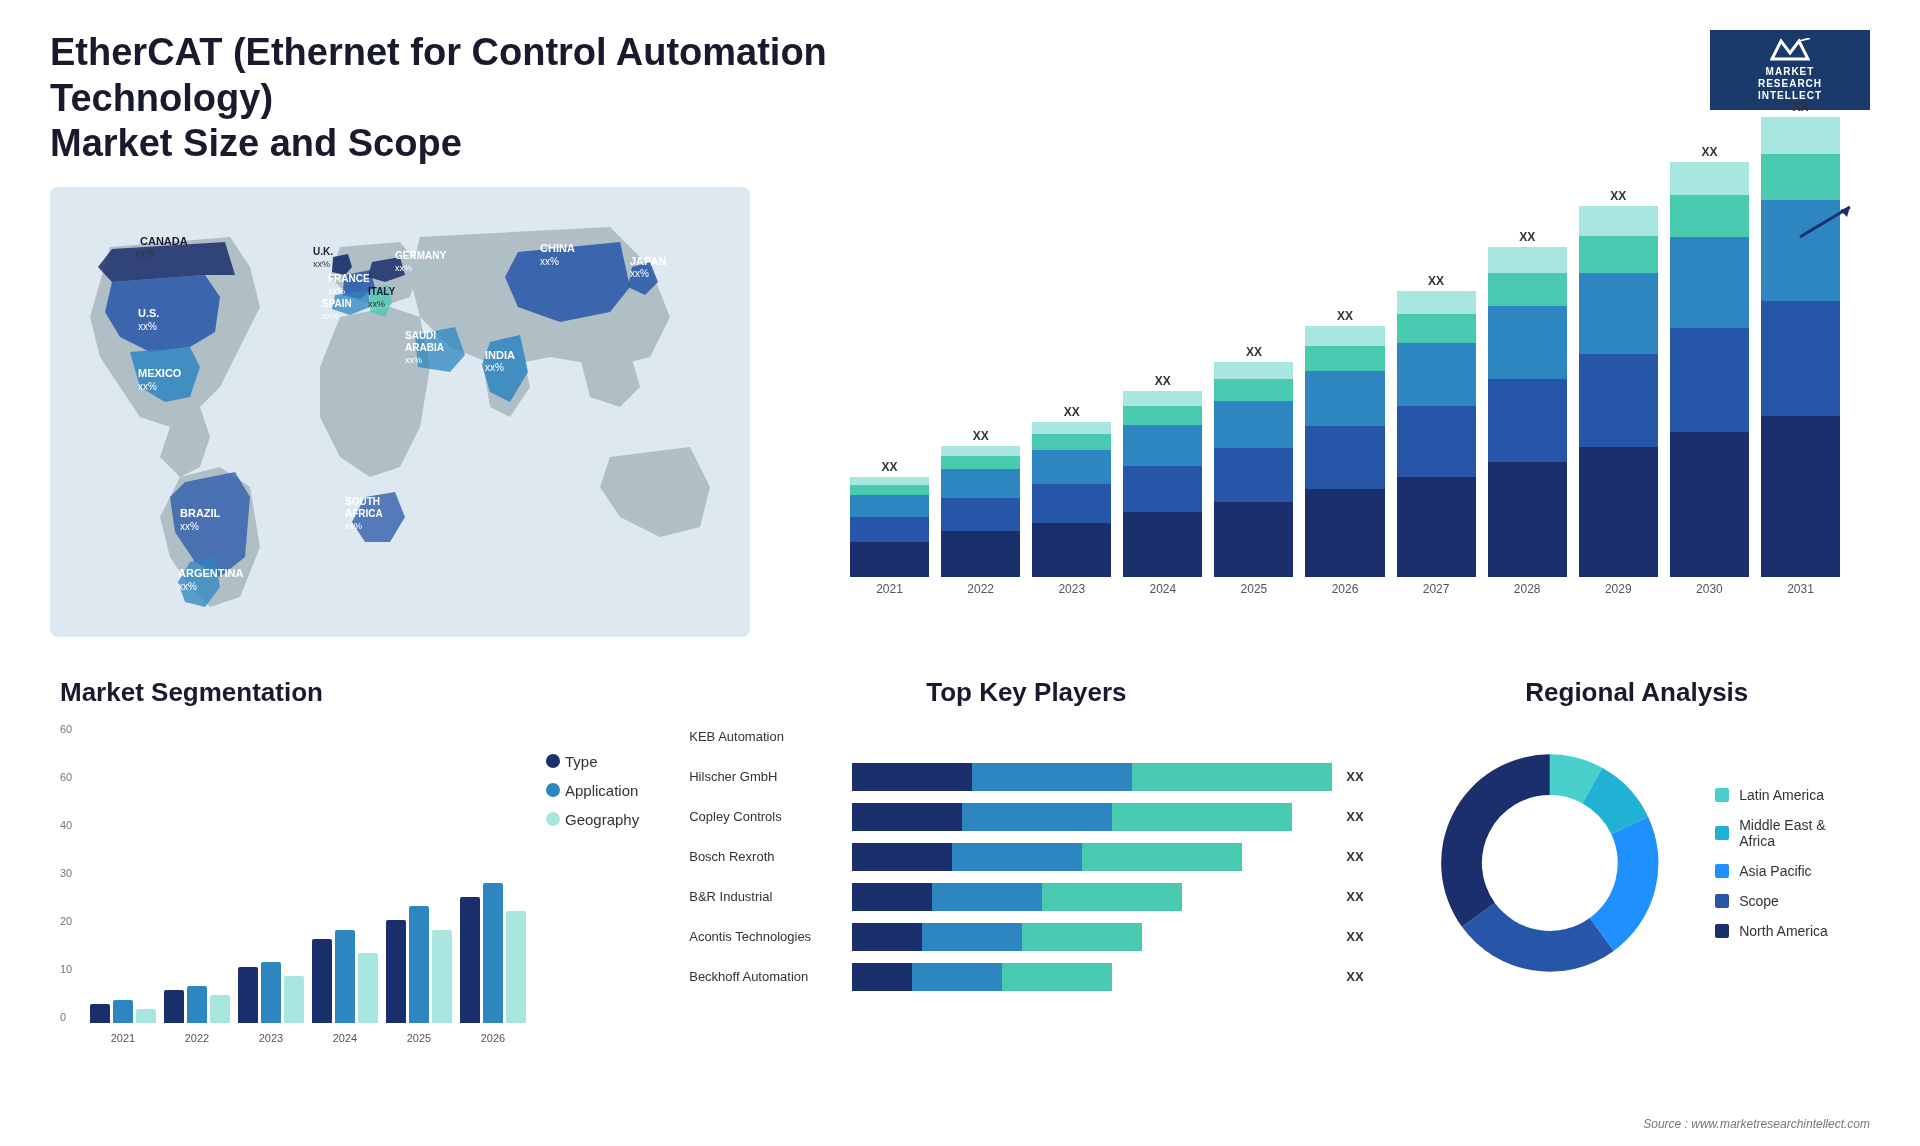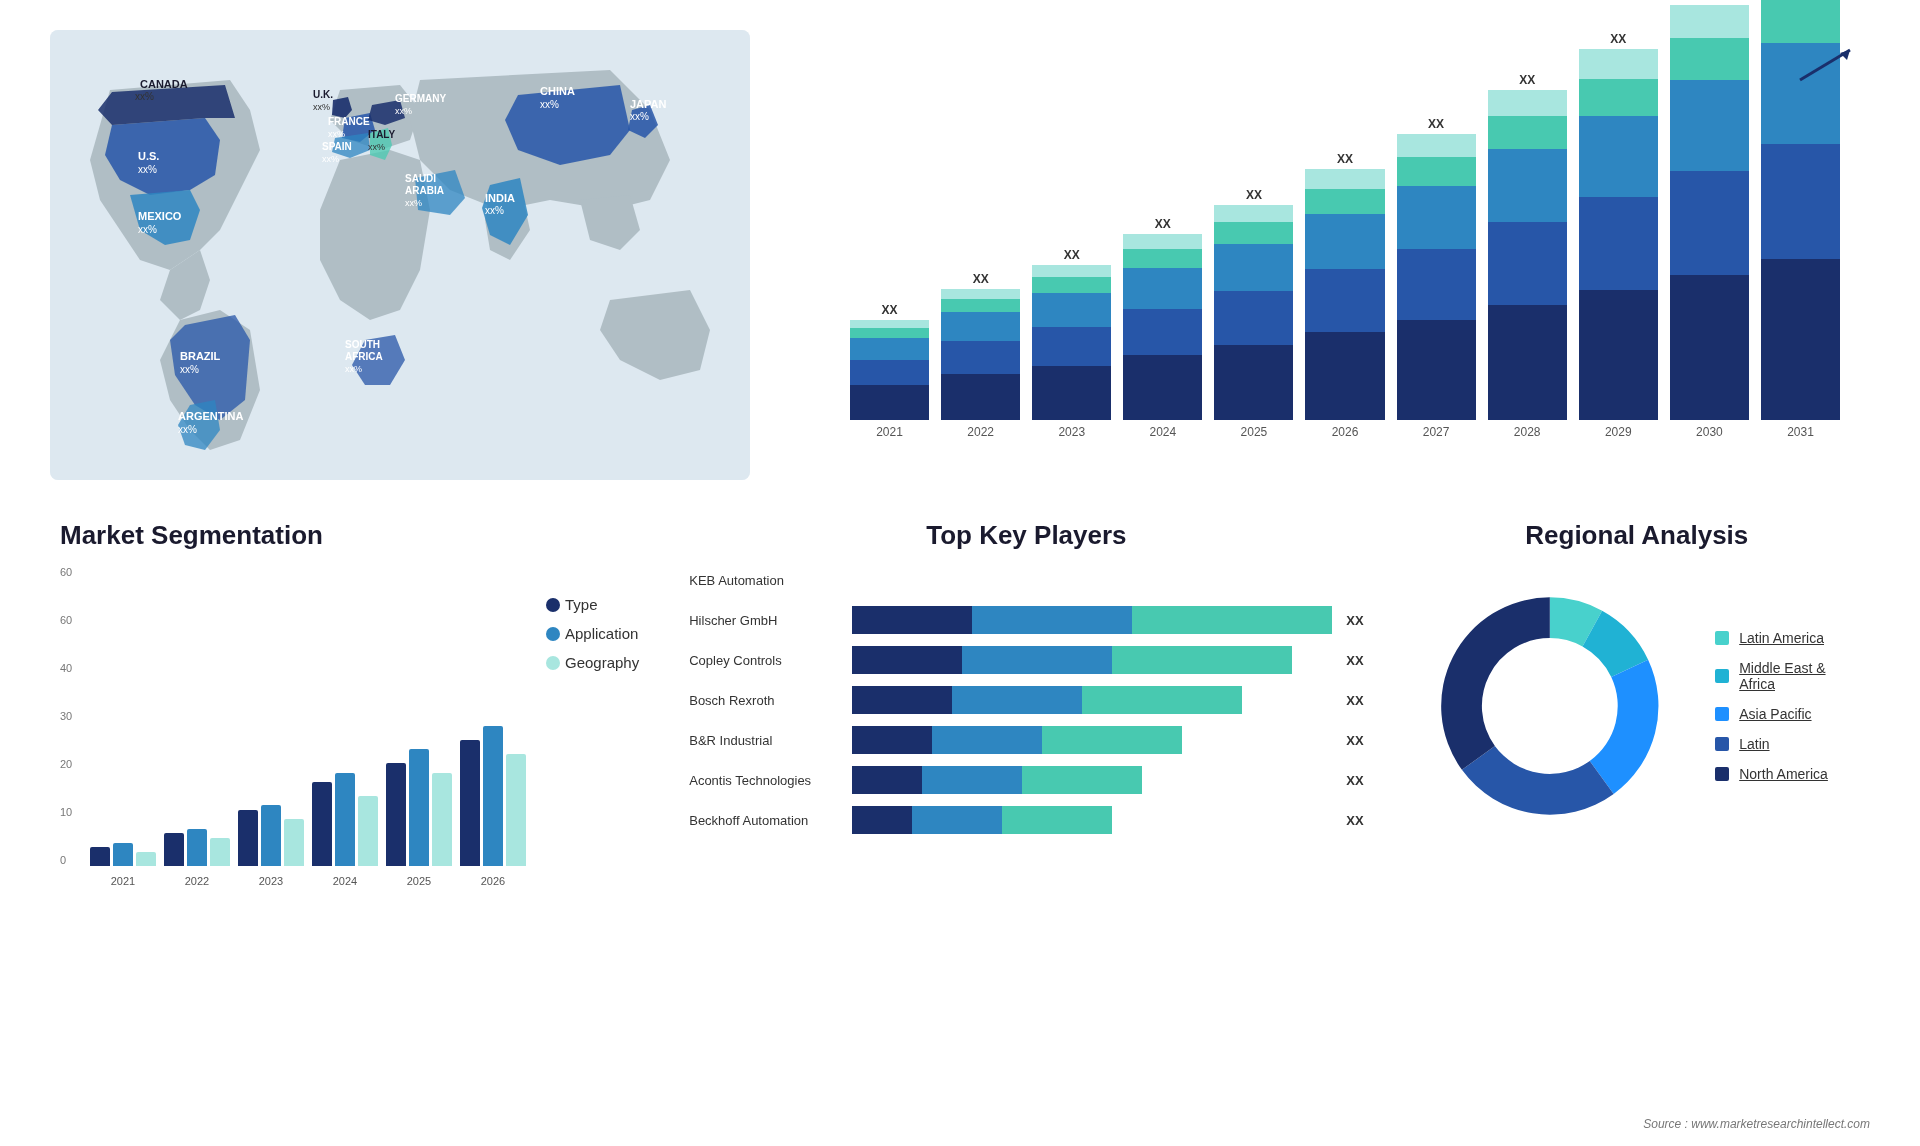--- a/index.html
+++ b/index.html
@@ -248,21 +248,20 @@
       flex-direction: column;
       gap: 14px;
     }
 
     .reg-legend-item {
       display: flex;
       align-items: center;
       gap: 10px;
       font-size: 14px;
       color: #333;
-      text-decoration: underline;
     }
 
     .reg-legend-dot {
       width: 14px;
       height: 14px;
       border-radius: 2px;
       flex-shrink: 0;
     }
 
     .source-text {
@@ -272,20 +271,36 @@
       font-size: 12px;
       color: #777;
       font-style: italic;
     }
   </style>
 </head>
 <body>
 
 <div class="page-container">
 
+  <div class="header">
+    <div class="page-title">
+      <span>EtherCAT (Ethernet for Control Automation Technology)</span><br>
+      <span>Market Size and Scope</span>
+    </div>
+    <div class="logo-area">
+      <div class="logo-box">
+
+        <svg class="logo-icon" viewBox="0 0 60 40">
+          <polygon points="0,35 15,5 30,25 45,5 60,35" fill="none" stroke="white" stroke-width="5"></polygon>
+          <line x1="45" y1="5" x2="65" y2="0" stroke="white" stroke-width="3"></line>
+        </svg>
+        <div class="logo-text">MARKET<br>RESEARCH<br>INTELLECT</div>
+      </div>
+    </div>
+  </div>
 
   <div class="top-section">
 
     <div class="map-container">
       <svg viewBox="0 0 700 450" class="world-map-svg">
 
         <rect width="700" height="450" fill="#dde8f0"></rect>
 
         <path d="M60,60 L180,50 L200,80 L210,120 L190,160 L170,200 L150,220 L120,240 L90,230 L70,200 L50,170 L40,130 Z" fill="#b0bec5"></path>
 
@@ -688,21 +703,21 @@
             <div class="reg-legend-item">
               <div class="reg-legend-dot" style="background:#20b2d4"></div>
               <span>Middle East &amp; Africa</span>
             </div>
             <div class="reg-legend-item">
               <div class="reg-legend-dot" style="background:#1e90ff"></div>
               <span>Asia Pacific</span>
             </div>
             <div class="reg-legend-item">
               <div class="reg-legend-dot" style="background:#2756a8"></div>
-              <span>Latin</span>
+              <span>Scope</span>
             </div>
             <div class="reg-legend-item">
               <div class="reg-legend-dot" style="background:#1a2f6b"></div>
               <span>North America</span>
             </div>
           </div>
       </div>
     </div>
 
   </div>

